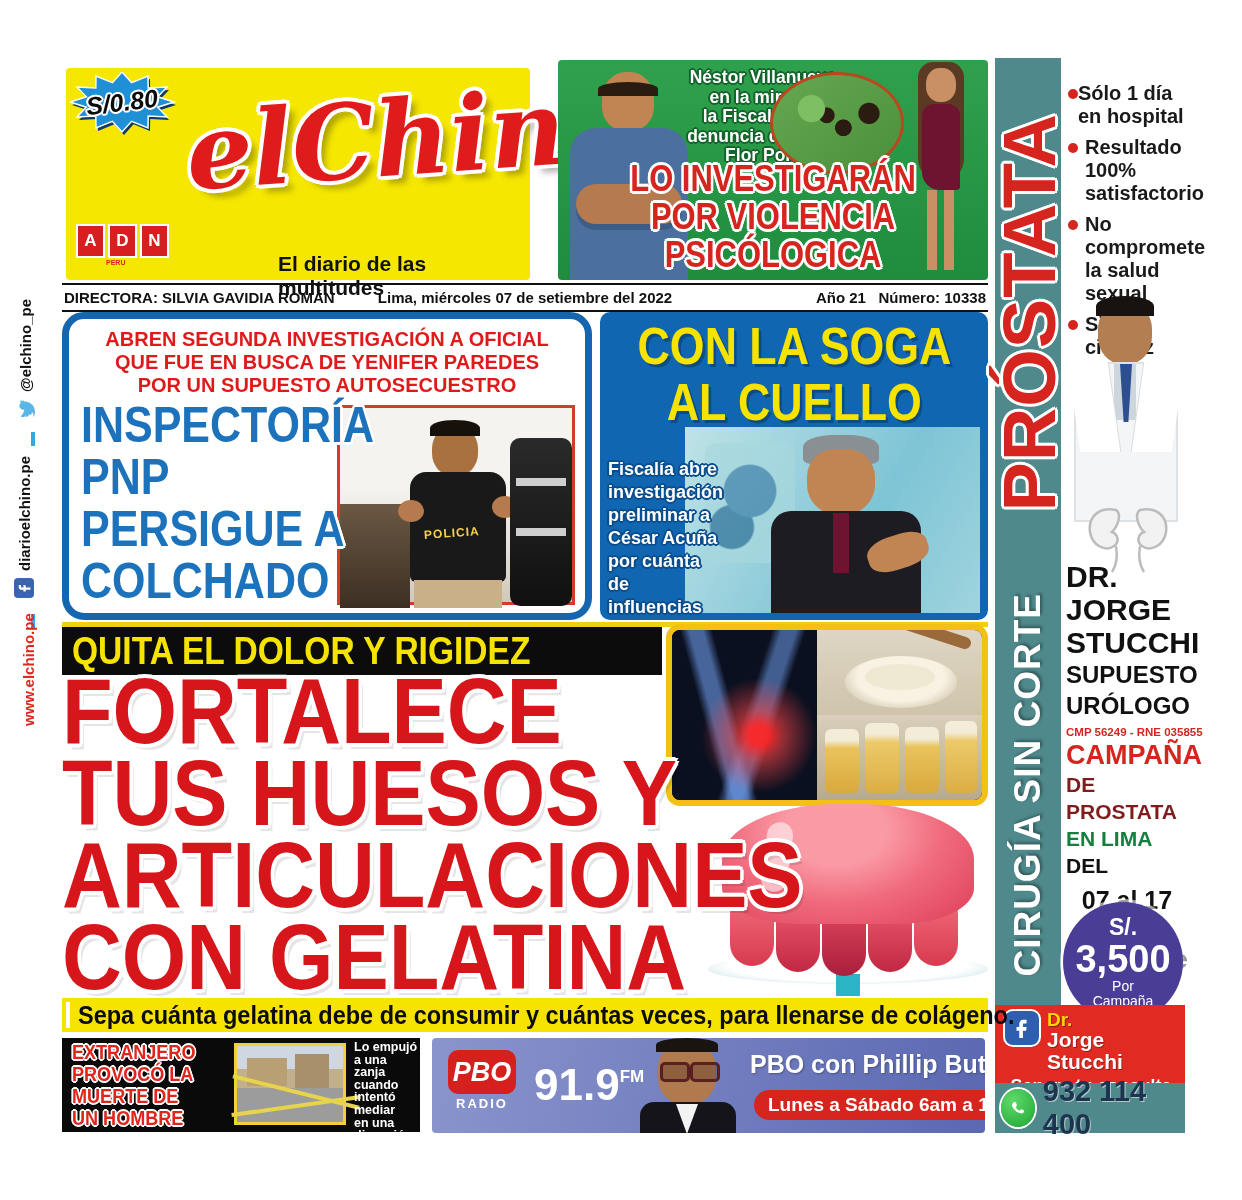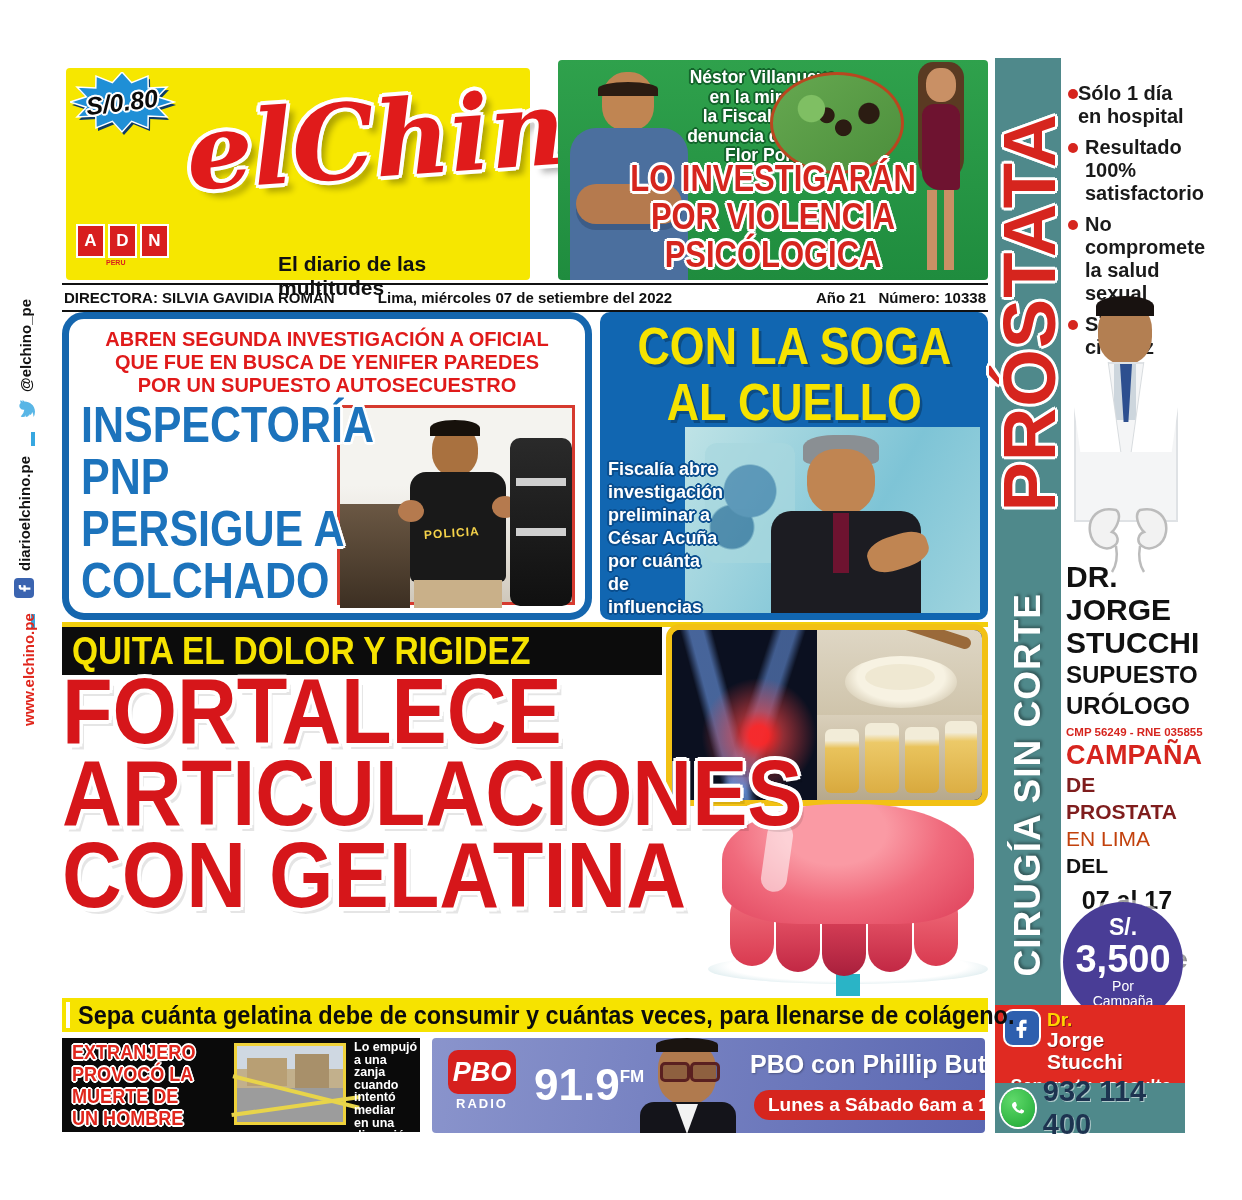--- a/index.html
+++ b/index.html
@@ -175,20 +175,21 @@
       <div class="abs" style="left:30px;top:96px;width:44px;height:74px;background:linear-gradient(180deg,#f2707e,#d93a50);border-radius:22px;"></div>
       <div class="abs" style="left:76px;top:100px;width:44px;height:76px;background:linear-gradient(180deg,#ef5f70,#c22844);border-radius:22px;"></div>
       <div class="abs" style="left:122px;top:102px;width:44px;height:78px;background:linear-gradient(180deg,#e84a60,#a91f3c);border-radius:22px;"></div>
       <div class="abs" style="left:168px;top:100px;width:44px;height:76px;background:linear-gradient(180deg,#ef5f70,#c22844);border-radius:22px;"></div>
       <div class="abs" style="left:214px;top:96px;width:44px;height:74px;background:linear-gradient(180deg,#f2707e,#d93a50);border-radius:22px;"></div>
       <div class="abs" style="left:22px;top:8px;width:252px;height:120px;background:radial-gradient(ellipse at 45% 22%,#fa9aa4 0 26%,#f06a7c 55%,#dd3e58 100%);border-radius:46% 46% 30% 30%;"></div>
       <div class="abs" style="left:64px;top:26px;width:26px;height:70px;background:rgba(255,255,255,.55);border-radius:13px;transform:rotate(8deg);"></div>
     </div>
     <div class="abs" style="left:62px;top:670px;z-index:2;color:#D6161A;font-weight:900;font-size:92px;line-height:82px;">
       <span class="line"><span class="cond ow4" style="transform:scaleX(.9);">FORTALECE</span></span>
+      <span class="line"><span class="cond ow4" style="transform:scaleX(.9);">TUS HUESOS Y</span></span>
       <span class="line"><span class="cond ow4" style="transform:scaleX(.9);">ARTICULACIONES</span></span>
       <span class="line"><span class="cond ow4" style="transform:scaleX(.9);">CON GELATINA</span></span>
     </div>
     <div class="abs" style="left:62px;top:998px;width:926px;height:34px;background:#F6E300;display:flex;align-items:center;gap:10px;padding-left:6px;box-sizing:border-box;z-index:3;">
       <span style="width:22px;height:22px;border-radius:50%;background:radial-gradient(circle at 35% 30%,#ff8a7a 0 25%,#e02414 60%,#a80f08 100%);box-shadow:0 0 0 2px #fff;"></span>
       <span class="cond" style="transform:scaleX(.94);color:#0c0c0c;font-weight:900;font-size:25px;">Sepa cuánta gelatina debe de consumir y cuántas veces, para llenarse de colágeno.</span>
     </div>
   </div>
 
   <div class="abs" style="left:62px;top:1038px;width:358px;height:94px;background:#0a0a0a;">
@@ -279,21 +280,21 @@
       <span class="line" style="font-size:30px;font-weight:900;line-height:33px;">DR.</span>
       <span class="line" style="font-size:30px;font-weight:900;line-height:33px;">JORGE</span>
       <span class="line" style="font-size:30px;font-weight:700;line-height:33px;">STUCCHI</span>
       <span class="line" style="font-size:24px;font-weight:bold;line-height:31px;">SUPUESTO</span>
       <span class="line" style="font-size:24px;font-weight:bold;line-height:31px;">URÓLOGO</span>
       <span class="line" style="font-size:11.5px;font-weight:bold;color:#D6251E;margin-top:5px;">CMP 56249 - RNE 035855</span>
     </div>
     <div class="abs" style="left:1066px;top:740px;width:122px;">
       <span class="line" style="color:#D6251E;font-weight:900;font-size:27px;line-height:31px;">CAMPAÑA</span>
       <span class="line" style="color:#7f1d1d;font-weight:900;font-size:21px;line-height:27px;">DE PROSTATA</span>
-      <span class="line" style="font-size:21px;line-height:27px;"><span style="color:#c2410c;font-weight:400;">EN LIMA</span> <span style="color:#111;font-weight:900;">DEL</span></span>
+      <span class="line" style="font-size:21px;line-height:27px;"><span style="color:#15803d;font-weight:700;">EN LIMA</span> <span style="color:#111;font-weight:900;">DEL</span></span>
       <span class="line" style="color:#111;font-weight:900;font-size:25px;line-height:31px;margin-top:6px;text-align:center;">07 al 17</span>
       <span class="line" style="color:#111;font-weight:900;font-size:25px;line-height:29px;text-align:center;">de Setiembre</span>
     </div>
     <div class="abs" style="left:1063px;top:902px;width:120px;height:120px;border-radius:50%;background:#493D96;display:flex;flex-direction:column;align-items:center;justify-content:center;color:#fff;box-shadow:0 0 0 3px rgba(255,255,255,.6);">
       <span style="font-size:23px;font-weight:900;line-height:24px;">S/.</span>
       <span style="font-size:38px;font-weight:900;line-height:40px;">3,500</span>
       <span style="font-size:14px;line-height:15px;">Por</span>
       <span style="font-size:14px;line-height:15px;">Campaña</span>
     </div>
     <div class="abs" style="left:995px;top:1005px;width:190px;height:78px;background:#E02A22;box-sizing:border-box;padding:6px 8px 0 10px;">

